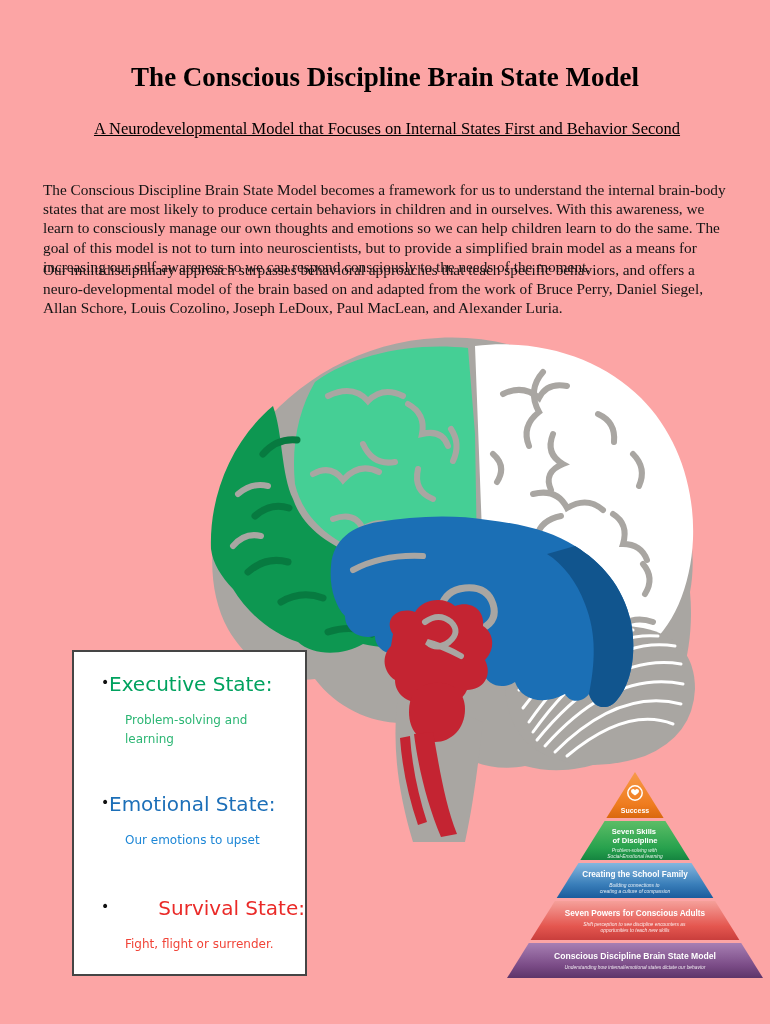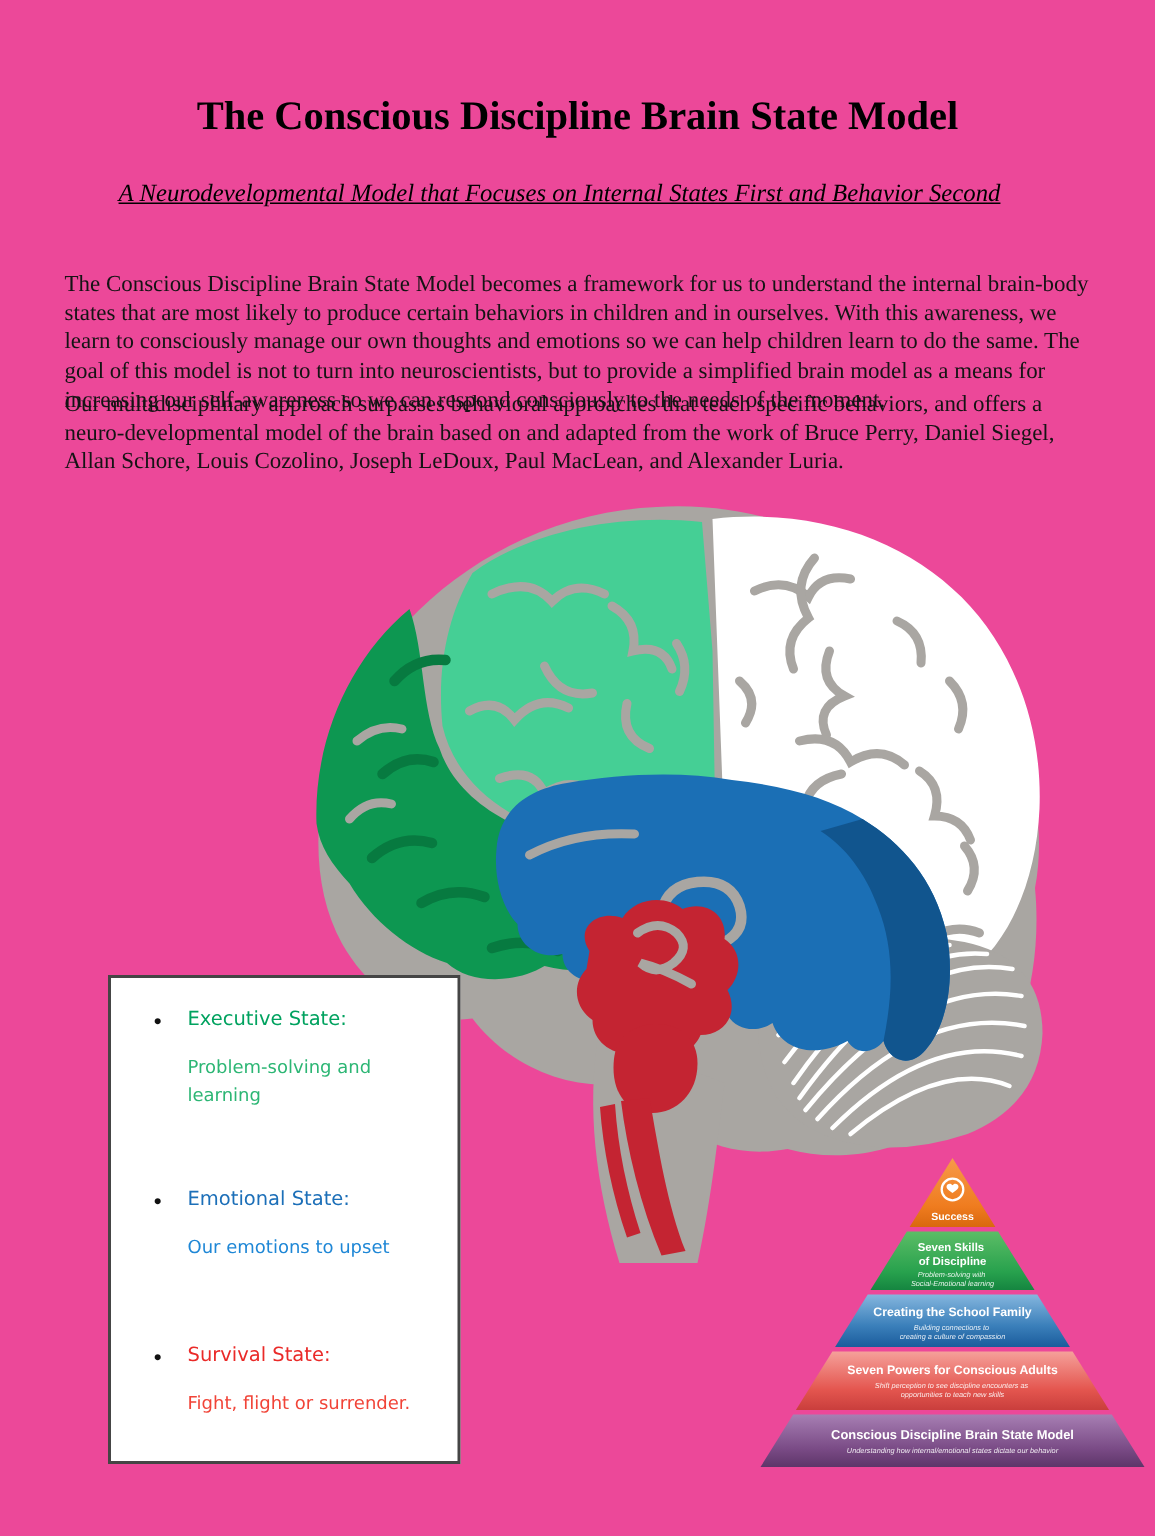--- a/index.html
+++ b/index.html
@@ -1,58 +1,57 @@
 <!DOCTYPE html>
 <html><head>
 <meta charset="utf-8">
 <style>
   html,body{margin:0;padding:0;background:#fff;}
   #page{
-    position:relative;width:770px;height:1024px;background:#ec4899;
+    position:relative;width:770px;height:1024px;background:#fca5a5;
     font-family:"Liberation Serif", serif;color:#111;overflow:hidden;
   }
   .doc-title{
     position:absolute;top:62px;left:0;width:770px;margin:0;
     text-align:center;font-size:27px;font-weight:bold;color:#000;
     font-family:"Liberation Serif", serif;
   }
   .doc-subtitle{
-    position:absolute;top:119px;left:2px;width:742px;
+    position:absolute;top:119px;left:16px;width:742px;
     text-align:center;font-size:16.5px;color:#000;
     text-decoration:underline;
-    font-style:italic;
   }
   .doc-par{
     position:absolute;left:43px;width:686px;margin:0;
     font-size:15.3px;line-height:19.2px;color:#141414;text-align:left;
   }
   #par1{top:156px;margin-top:24px;}
   #par2{top:260px;}
 
   .brain-svg{position:absolute;left:203px;top:334px;width:502px;height:515px;}
 
   .states-box{
     position:absolute;left:72px;top:650px;width:235px;height:326px;
     border:2px solid #454545;background:#fff;box-sizing:border-box;
     font-family:"DejaVu Sans", sans-serif;
   }
   .state-item{position:absolute;left:0;width:100%;}
   .state-item .bullet{
     position:absolute;left:27px;top:2px;font-size:14px;color:#111;
   }
-  .state-item .state-label{margin-left:51px;font-size:13px;}
+  .state-item .state-label{margin-left:35px;font-size:20px;}
   .state-item .state-desc{margin-left:51px;margin-top:15px;font-size:12px;line-height:19px;width:172px;}
   #state-0{top:20px;}
   #state-1{top:140px;}
   #state-2{top:244px;}
   .exec-label{color:#00a25f;}
   .exec-desc{color:#2cb674;}
   .emo-label{color:#1c6fb8;}
   .emo-desc{color:#1e87d6;}
-  .sur-label{color:#ea2a28;}
+  .sur-label{color:#ea2a28;text-align:right;}
   .sur-desc{color:#f14438;}
 
   .pyramid-svg{position:absolute;left:500px;top:768px;width:266px;height:214px;}
   .pyr-title{font-family:"Liberation Sans", sans-serif;font-weight:bold;fill:#ffffff;}
   .pyr-sub{font-family:"Liberation Sans", sans-serif;font-style:italic;fill:rgba(255,255,255,0.88);}
   text{text-anchor:middle;}
 </style>
 </head>
 <body>
 

